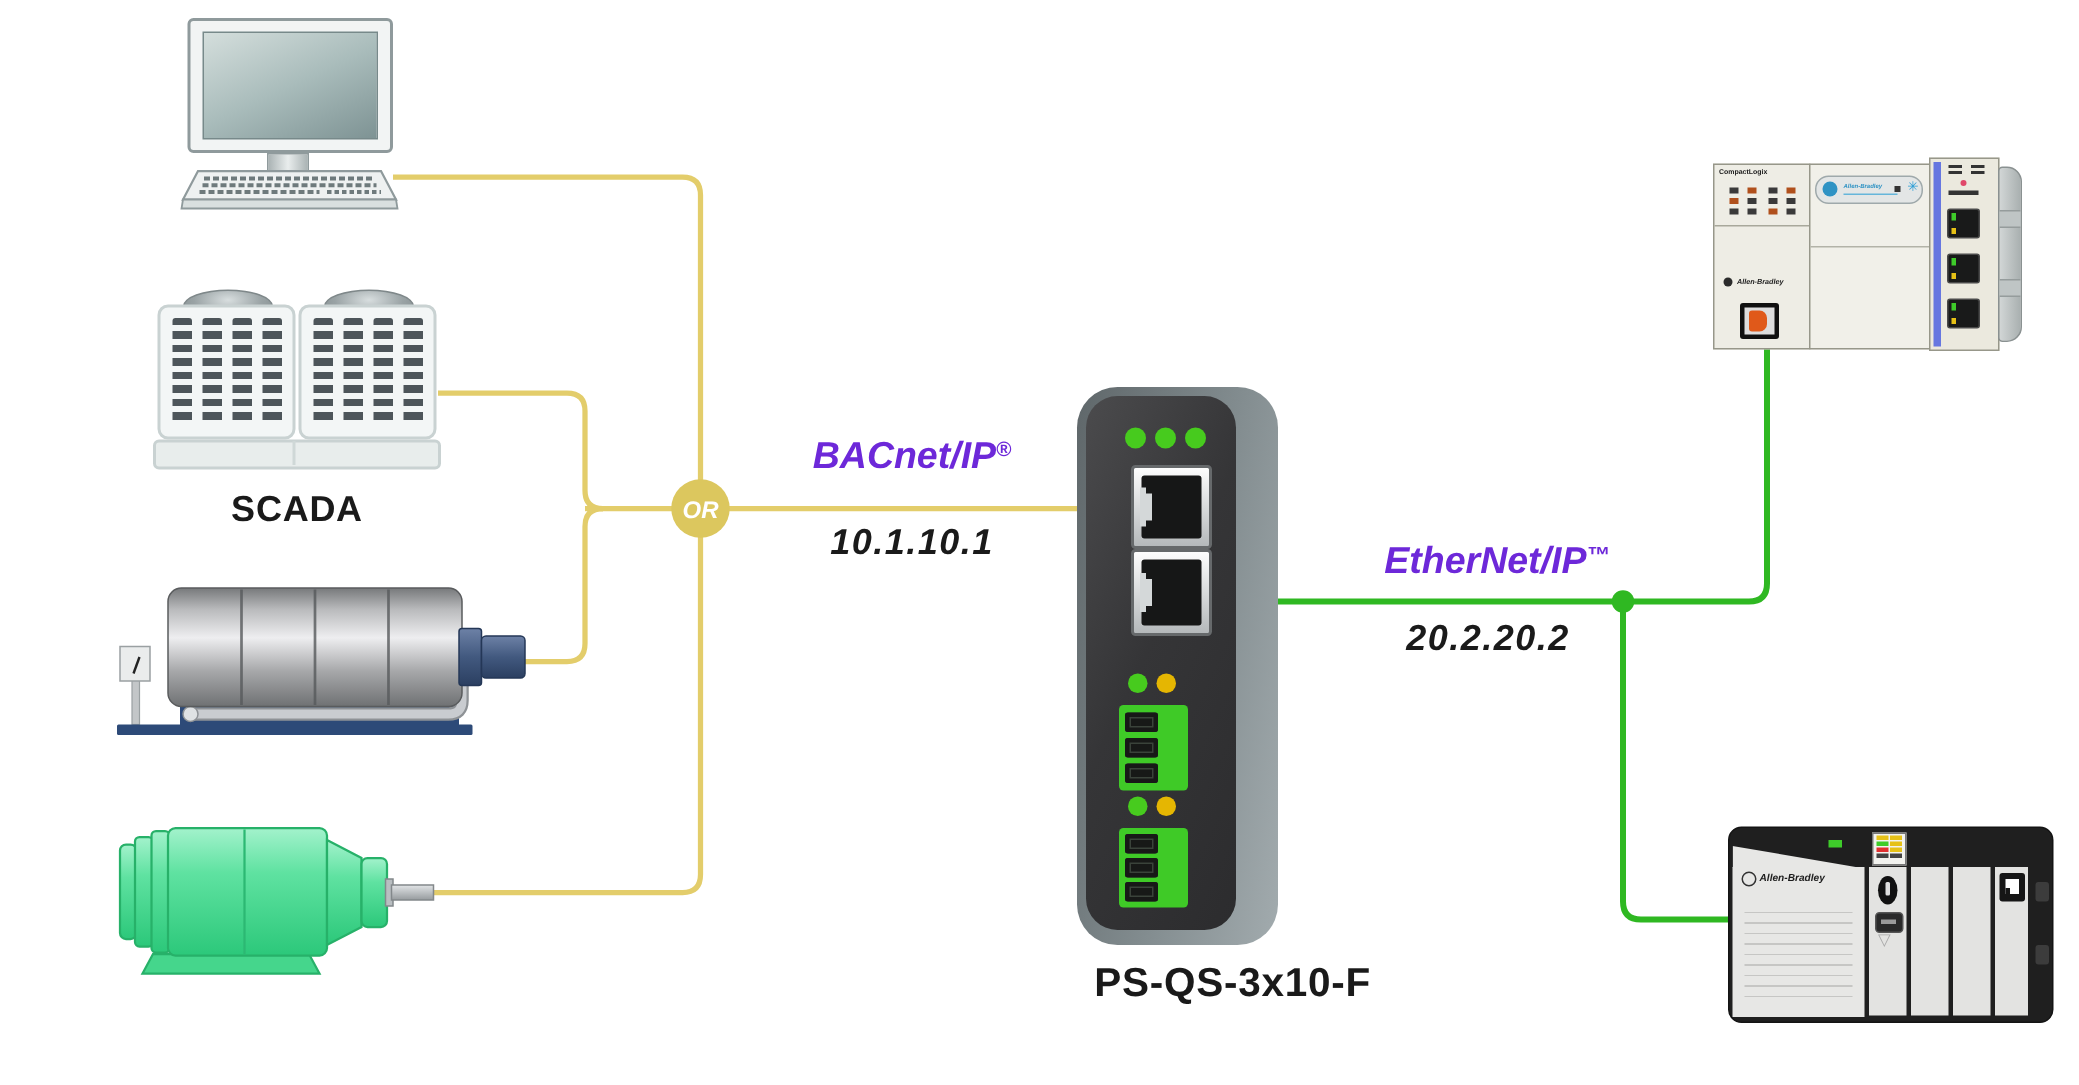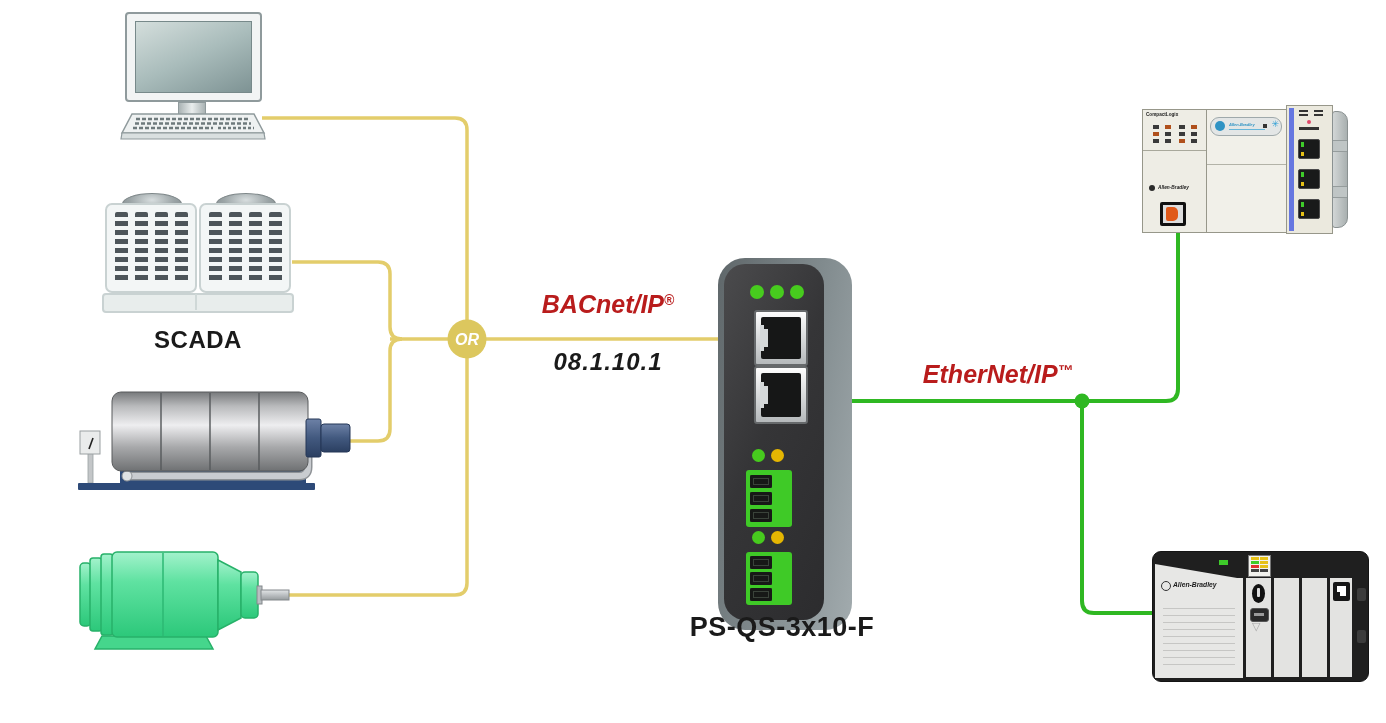--- a/index.html
+++ b/index.html
@@ -4,21 +4,21 @@
 <style>
   html,body{margin:0;padding:0;background:#ffffff;}
   #canvas{position:relative;width:1386px;height:723px;background:#ffffff;overflow:hidden;
           font-family:"Liberation Sans","DejaVu Sans",sans-serif;}
   .abs{position:absolute;}
   #wires{position:absolute;left:0;top:0;}
 
   
   .dev-label{position:absolute;text-align:center;color:#1a1a1a;font-weight:700;
              font-size:24px;letter-spacing:0.5px;}
-  .net-label{position:absolute;text-align:center;color:#b91c1c;font-weight:700;
+  .net-label{position:absolute;text-align:center;color:#6d28d9;font-weight:700;
              font-style:italic;font-size:25px;}
   .net-ip{position:absolute;text-align:center;color:#1a1a1a;font-weight:700;
           font-style:italic;font-size:24px;letter-spacing:1px;}
   .sup-r{font-size:55%;position:relative;top:-0.55em;}
   .sup-tm{font-size:62%;position:relative;top:-0.45em;}
   #gateway-label{font-size:27px;letter-spacing:0.5px;}
 
   
   #scada{left:118px;top:8px;width:150px;height:140px;}
   .monitor{left:7px;top:4px;width:133px;height:86px;background:#f2f4f4;
@@ -213,29 +213,30 @@
       <div class="term-pin" style="top:39px;"></div>
     </div>
     <div class="gw-led small" style="left:34px;top:273px;"></div>
     <div class="gw-led small amber" style="left:53px;top:273px;"></div>
     <div class="term" style="top:294px;height:53px;">
       <div class="term-pin" style="top:4px;"></div>
       <div class="term-pin" style="top:20px;"></div>
       <div class="term-pin" style="top:36px;"></div>
     </div>
   </div>
-  <div id="gateway-label" class="dev-label" style="left:650px;top:612px;width:264px;">PS-QS-3x10-F</div>
+  <div id="gateway-label" class="dev-label" style="left:650px;top:640px;width:264px;text-align:right;">PS-QS-3x10-F</div>
 
   <div class="net-label" style="left:488px;top:290px;width:240px;">
     <span>BACnet/IP</span><span class="sup-r">®</span>
   </div>
-  <div class="net-ip" style="left:488px;top:348px;width:240px;">08.1.10.1</div>
+  <div class="net-ip" style="left:488px;top:348px;width:240px;">10.1.10.1</div>
   <div class="net-label" style="left:878px;top:360px;width:240px;">
     <span>EtherNet/IP</span><span class="sup-tm">™</span>
   </div>
+  <div class="net-ip" style="left:872px;top:412px;width:240px;">20.2.20.2</div>
 
   <div id="plc-compact" class="abs">
     <div class="cl-mod" style="left:0;top:4px;width:63px;height:122px;">
       <span class="tiny" style="font-size:8px;transform:scale(0.58);margin:2px 0 0 3px;">CompactLogix</span>
       <div class="cl-ledcell" style="left:10px;top:15px;background:#3a3a3a;"></div>
       <div class="cl-ledcell" style="left:22px;top:15px;background:#b0501c;"></div>
       <div class="cl-ledcell" style="left:36px;top:15px;background:#3a3a3a;"></div>
       <div class="cl-ledcell" style="left:48px;top:15px;background:#b0501c;"></div>
       <div class="cl-ledcell" style="left:10px;top:22px;background:#b0501c;"></div>
       <div class="cl-ledcell" style="left:22px;top:22px;background:#3a3a3a;"></div>

